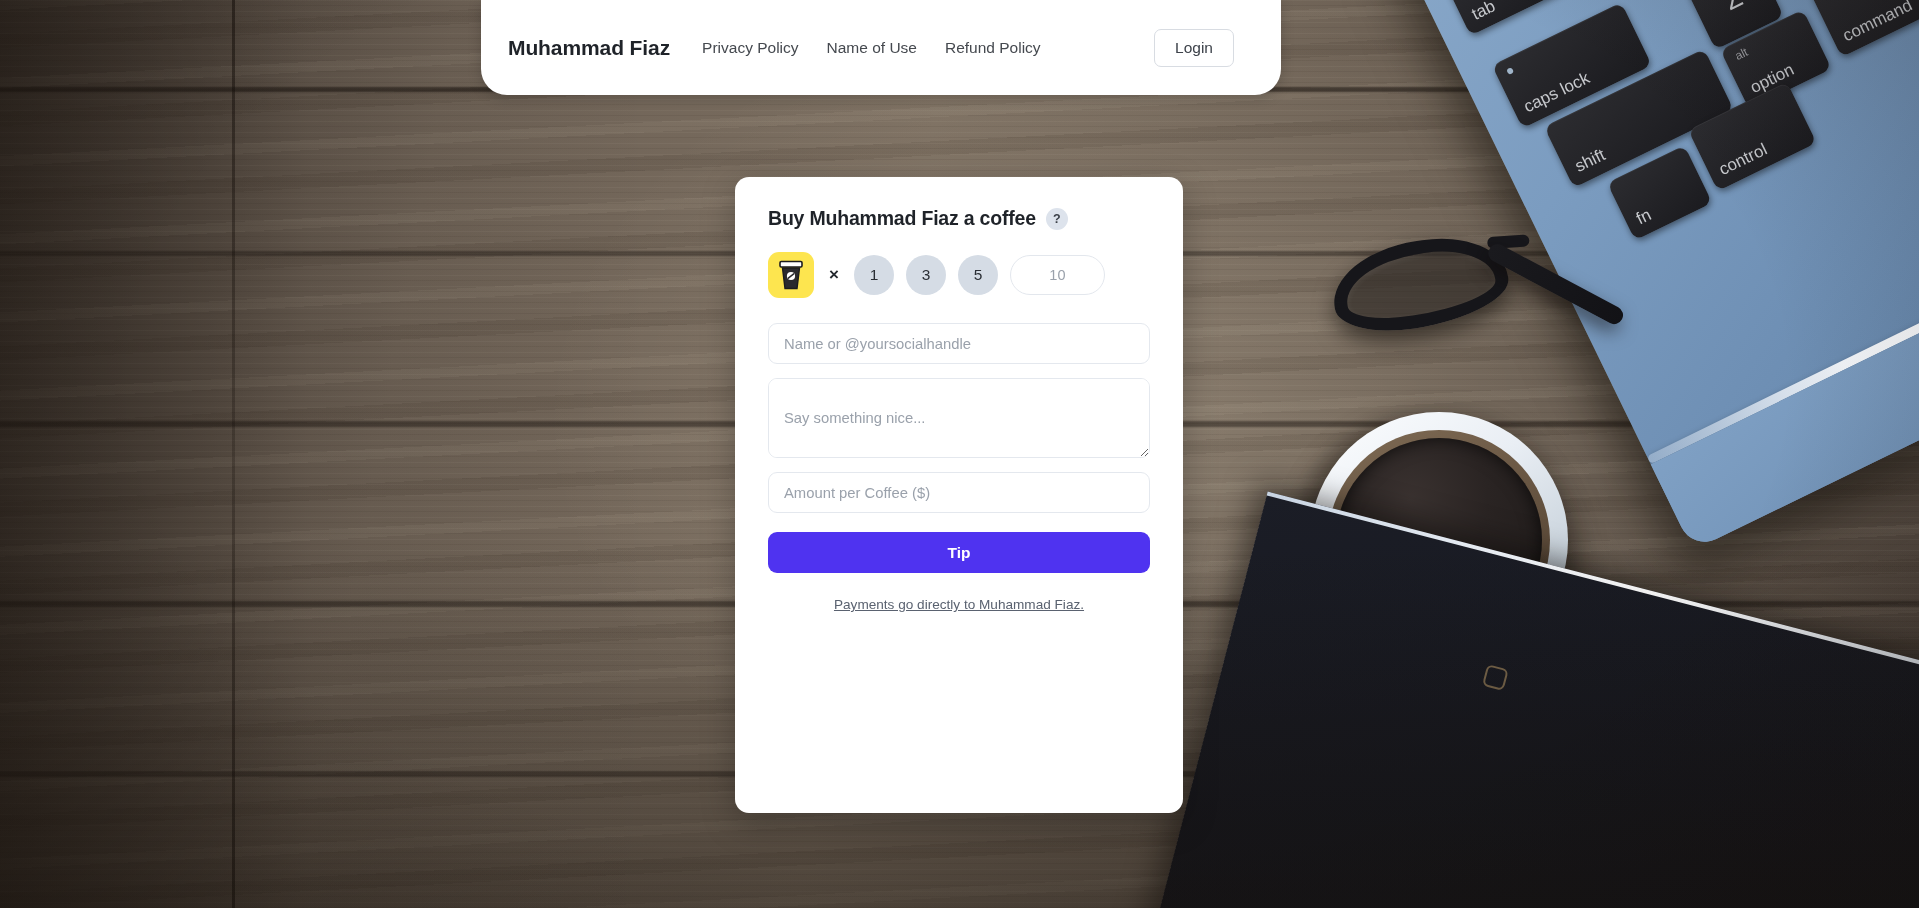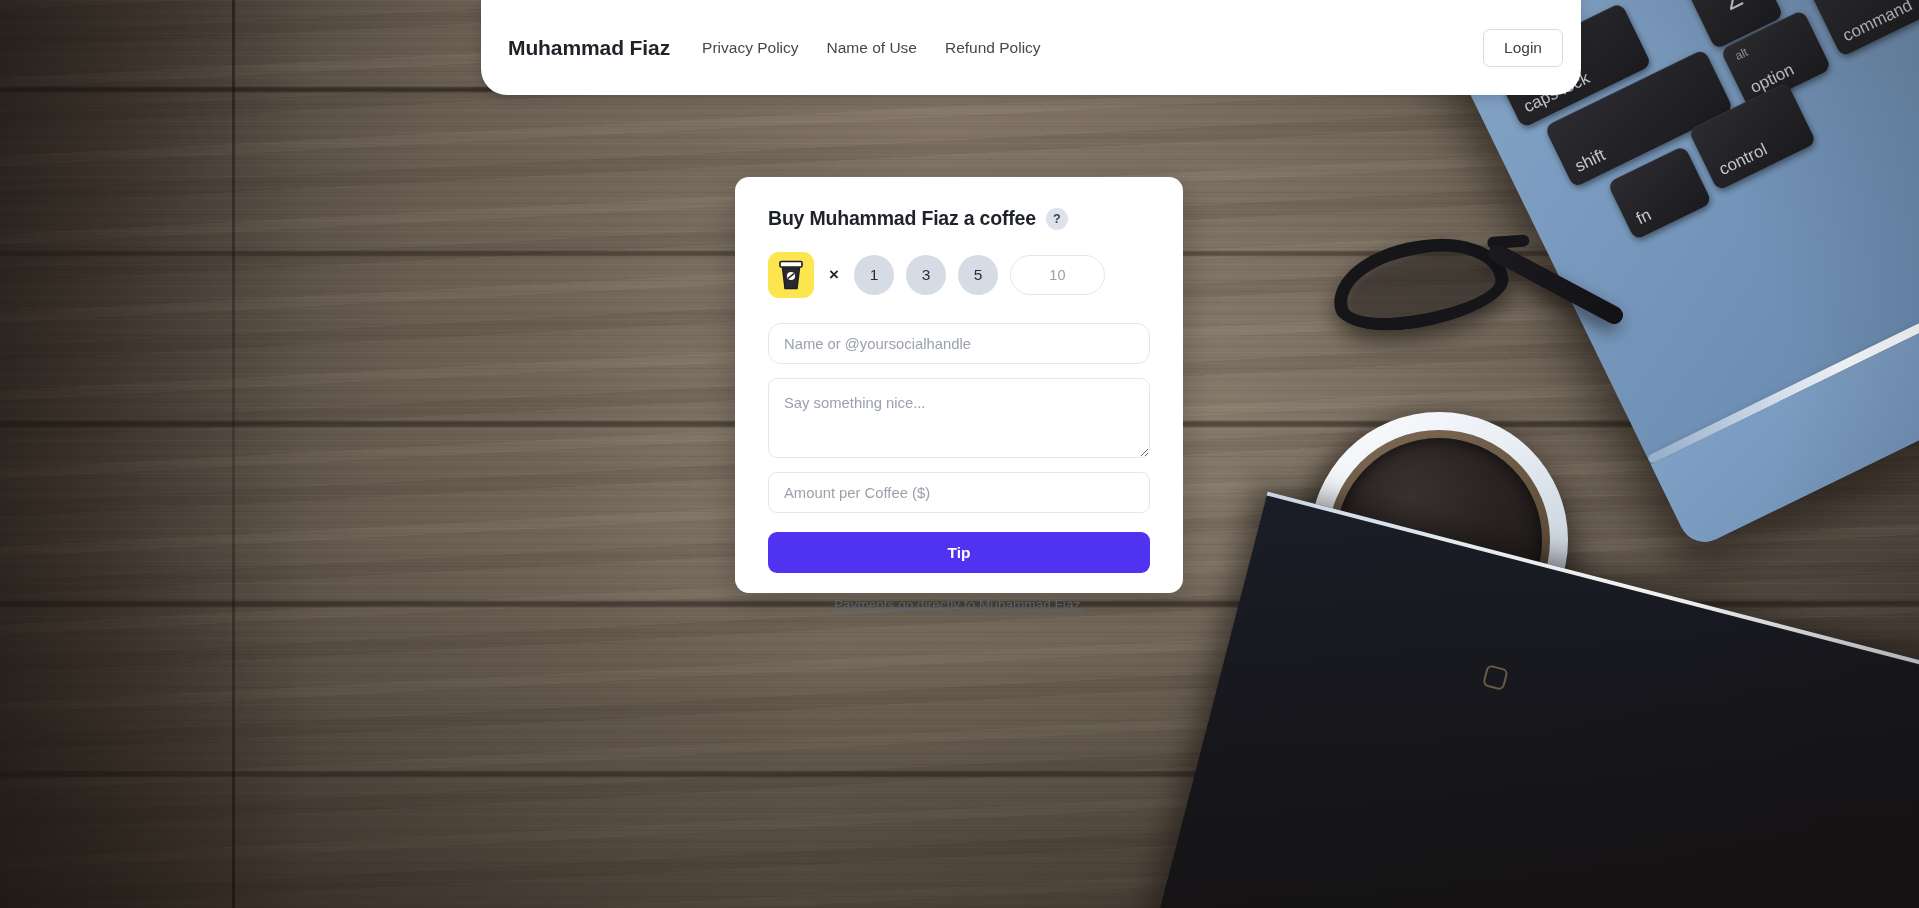--- a/index.html
+++ b/index.html
@@ -283,28 +283,28 @@
     transform: rotate(30deg);
     border-radius: 50%;
     background: linear-gradient(to bottom right, #ffffff, #d8d0b4 55%, #f2e14f);
   }
 
   
   .navbar {
     position: absolute;
     left: 481px;
     top: 0;
-    width: 1100px;
+    width: 800px;
     height: 95px;
     background: #ffffff;
     border-radius: 0 0 26px 26px;
     box-shadow: 0 3px 14px rgba(0,0,0,0.18);
     display: flex;
     align-items: center;
-    padding: 0 18px 0 27px;
+    padding: 0 47px 0 27px;
     z-index: 5;
   }
   .brand {
     font-size: 21px;
     font-weight: 700;
     color: #1f2329;
     letter-spacing: -0.1px;
     margin-right: 32px;
     white-space: nowrap;
   }
@@ -332,21 +332,21 @@
     font-family: "Liberation Sans", sans-serif;
     white-space: nowrap;
   }
 
   
   .card {
     position: absolute;
     left: 735px;
     top: 177px;
     width: 448px;
-    height: 416px;
+    height: 636px;
     background: #ffffff;
     border-radius: 14px;
     box-shadow: 0 10px 34px rgba(0,0,0,0.26);
     padding: 30px 33px;
     z-index: 5;
   }
   .card-title-row {
     display: flex;
     align-items: center;
     gap: 10px;
@@ -428,24 +428,24 @@
     width: 100%;
     border: 1px solid #e4e8ee;
     border-radius: 9px;
     background: #ffffff;
     font-size: 14.8px;
     color: #2f343b;
     font-family: "Liberation Sans", sans-serif;
     outline: none;
   }
   .field::placeholder { color: #9aa1ab; }
-  .field-name { height: 41px; padding: 0 15px; margin-bottom: 14px; border-radius: 13px; }
+  .field-name { height: 41px; padding: 0 15px; margin-bottom: 14px; }
   .field-msg {
     height: 80px;
-    padding: 14px 15px;
+    padding: 29px 15px;
     margin-bottom: 14px;
     resize: vertical;
     line-height: 1.45;
     display: block;
   }
   .field-amount { height: 41px; padding: 0 15px; margin-bottom: 19px; }
 
   .tip-btn {
     width: 100%;
     height: 41px;

